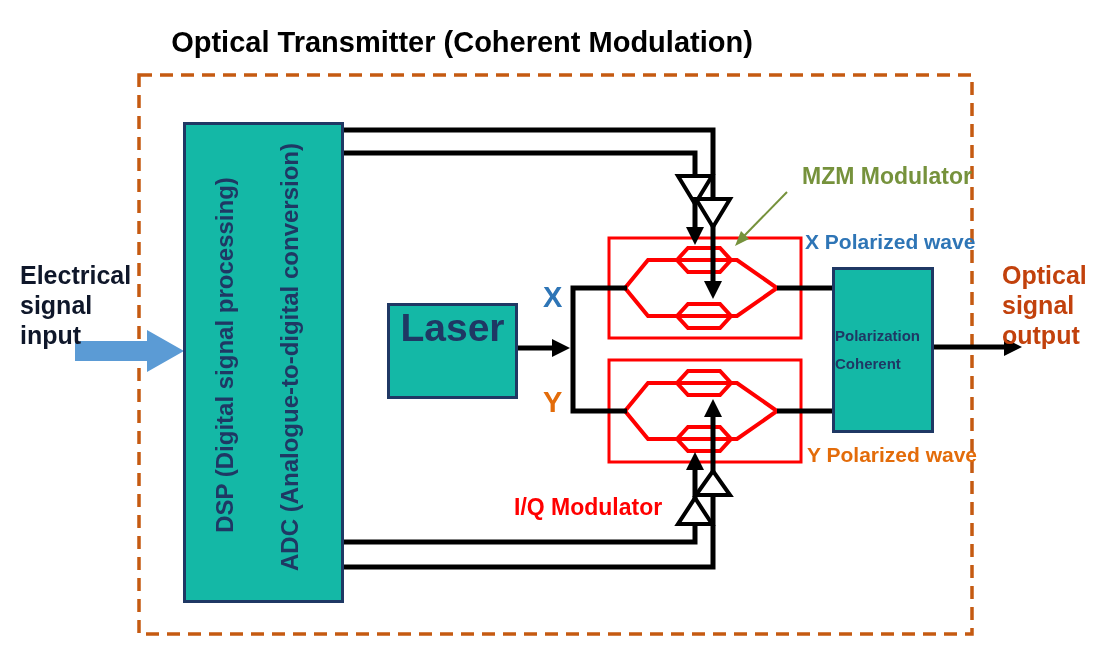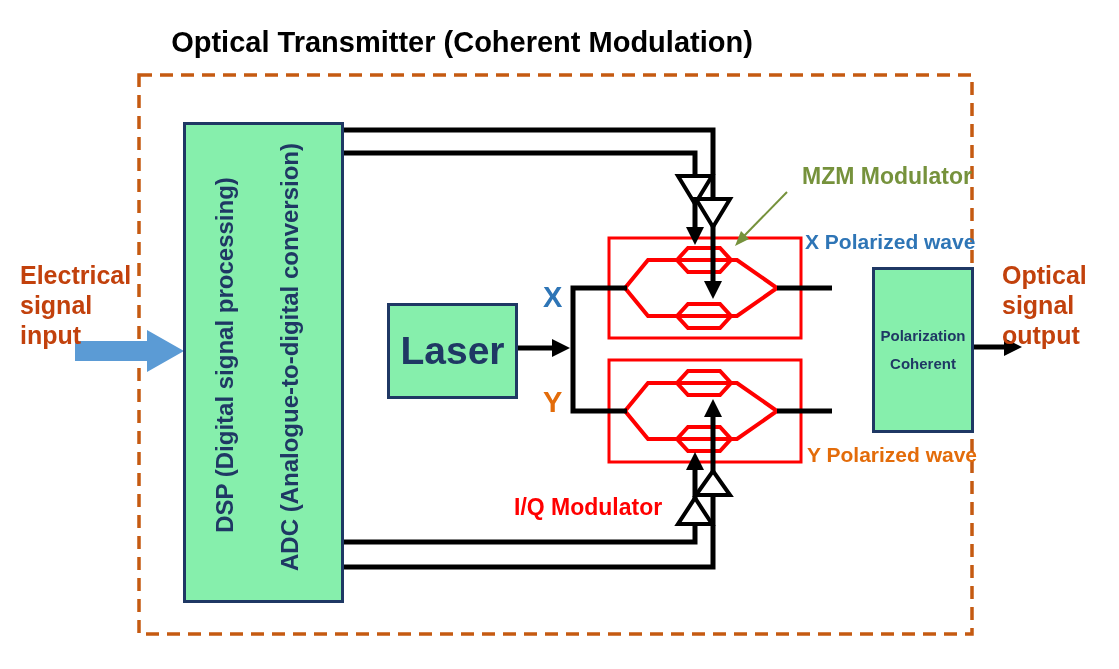--- a/index.html
+++ b/index.html
@@ -8,37 +8,37 @@
     font-family:"Liberation Sans", sans-serif; overflow:hidden;
   }
   svg.layer { position:absolute; left:0; top:0; width:1119px; height:669px; }
 
   .lbl {
     position:absolute; font-weight:bold; white-space:pre-line;
     font-family:"Liberation Sans", sans-serif;
   }
   .title       { left:0px;   top:26px;  width:924px; text-align:center;
                  font-size:29px; color:#000000; }
-  .in-label    { left:20px;  top:260px; font-size:25px; line-height:30px; color:#c2410c; }
+  .in-label    { left:20px;  top:260px; font-size:25px; line-height:30px; color:#0f172a; }
   .out-label   { left:1002px;top:260px; font-size:25px; line-height:30px; color:#c2410c; }
   .x-branch    { left:543px; top:281px; font-size:29px; color:#2E75B6; }
   .y-branch    { left:543px; top:386px; font-size:29px; color:#E36C0A; }
   .mzm-label   { left:764px; top:163px; font-size:23px; color:#76923C;margin-left:38px; }
   .iq-label    { left:514px; top:494px; font-size:23px; color:#FF0000; }
   .x-wave      { left:805px; top:230px; font-size:21px; color:#2E75B6; }
   .y-wave      { left:807px; top:443px; font-size:21px; color:#E36C0A; }
 
   .box {
-    position:absolute; border:3px solid #1F3864; background:#86efac;
-    box-sizing:border-box; display:flex; align-items:center; justify-content:center;
+    position:absolute; border:3px solid #1F3864; background:#14b8a6;
+    box-sizing:border-box; display:flex; align-items:flex-start; justify-content:center;
   }
   .dsp-box      { left:183px; top:122px; width:161px; height:481px; }
   .laser-box    { left:387px; top:303px; width:131px; height:96px; }
   .combiner-box { left:832px; top:267px; width:102px; height:166px;
-                  flex-direction:column; line-height:1.9;margin-left:40px; }
+                  flex-direction:column; line-height:1.9; }
   .laser-box span    { font-weight:bold; font-size:39px; color:#1F3864; }
   .combiner-box span { font-weight:bold; font-size:15px; color:#1F3864; }
 
   .dsp-text {
     position:absolute; transform:translate(-50%,-50%) rotate(-90deg);
     white-space:nowrap; font-weight:bold; font-size:24px; color:#1F3864;
   }
   .dsp-line1 { left:225px; top:355px; }
   .dsp-line2 { left:290px; top:357px; }
 </style>

